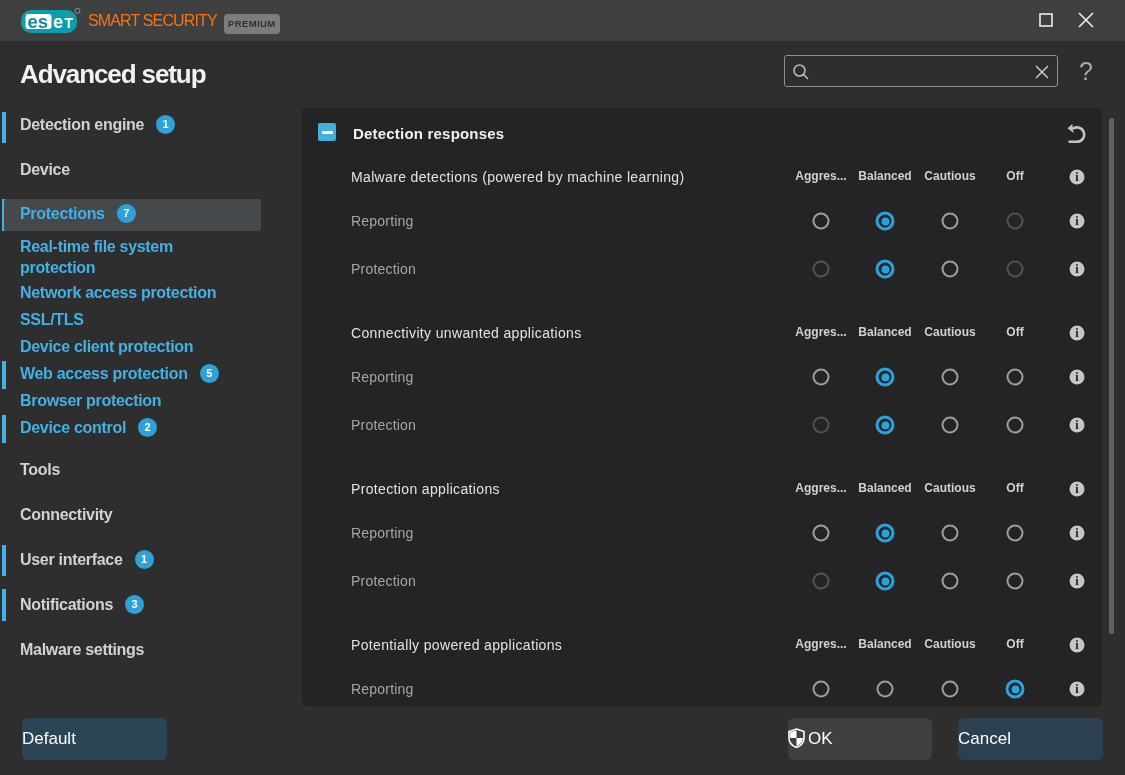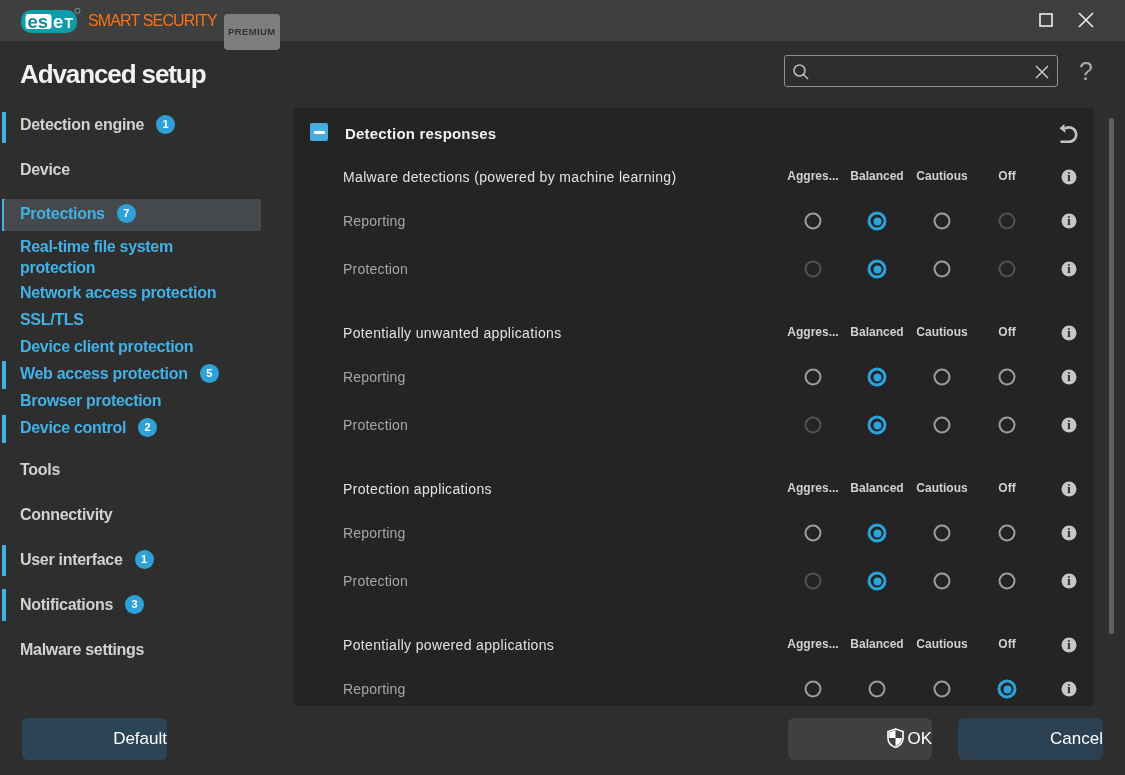--- a/index.html
+++ b/index.html
@@ -1,49 +1,49 @@
 <!DOCTYPE html>
 <html><head>
 <meta charset="utf-8">
 <style>
 html,body{margin:0;padding:0}
 body{width:1125px;height:775px;background:#2e2e2e;font-family:"Liberation Sans",sans-serif;overflow:hidden;position:relative}
 .abs{position:absolute}
 
 .titlebar{position:absolute;top:0;left:0;width:1125px;height:41px;background:#3e3f3f}
 .brand{position:absolute;left:88px;top:0;height:41px;line-height:41px;font-size:16px;color:#f97316;letter-spacing:-0.85px}
-.premium{position:absolute;left:224px;top:14px;height:12px;line-height:12px;background:#7d7d7d;color:#313131;font-size:9.5px;font-weight:bold;letter-spacing:0.4px;padding:12px 4px;border-radius:4px}
+.premium{position:absolute;left:224px;top:14px;height:12px;line-height:12px;background:#7d7d7d;color:#313131;font-size:9.5px;font-weight:bold;letter-spacing:0.4px;padding:4px 4px;border-radius:4px}
 
 h1{position:absolute;left:20px;top:59px;margin:0;font-size:26px;font-weight:bold;color:#f2f2f2;letter-spacing:-1.1px}
 
 .search{position:absolute;left:784px;top:55px;width:274px;height:32px;border:1px solid #8f8f8f;border-radius:3px;box-sizing:border-box}
 .help{position:absolute;left:1076px;top:55px;width:20px;height:32px;color:#aaaaaa;font-size:25px;line-height:32px;text-align:center}
 
 .nav{position:absolute;left:0;top:0;font-size:16px;font-weight:bold;letter-spacing:-0.3px}
 .item{position:absolute;left:20px;white-space:nowrap;color:#d2d2d2}
 .blue{color:#41b1e6}
 .bar{position:absolute;left:2px;width:4px;background:#41b1e6}
 .badge{display:inline-block;width:19px;height:19px;border-radius:50%;background:#2ea2d8;color:#fff;font-size:11px;font-weight:bold;text-align:center;line-height:19px;vertical-align:middle;margin-left:12px;position:relative;top:-1px;letter-spacing:0}
 .hl{position:absolute;left:4px;top:199px;width:257px;height:32px;background:#46494c;border-radius:2px}
 
-.panel{position:absolute;left:294px;top:108px;width:800px;height:598px;background:#242424;border-radius:4px}
+.panel{position:absolute;left:302px;top:108px;width:800px;height:598px;background:#242424;border-radius:4px}
 .minus{position:absolute;left:16px;top:15px;width:18px;height:18px;background:#45aede;border-radius:2px}
 .minus:after{content:"";position:absolute;left:3.5px;top:7.5px;width:11px;height:3px;background:#fff;border-radius:1px}
 .ptitle{position:absolute;left:51px;top:17px;font-size:15px;font-weight:bold;color:#f0f0f0;letter-spacing:0.2px}
 .ghead{position:absolute;left:49px;font-size:14px;font-weight:normal;color:#e2e2e2;letter-spacing:0.35px}
 .rlabel{position:absolute;left:49px;font-size:14px;color:#a6a6a6;letter-spacing:0.2px}
 .chead{position:absolute;font-size:12px;font-weight:bold;color:#d0d0d0;text-align:center;transform:translateX(-50%)}
 
 .radio{position:absolute;width:17px;height:17px;border:2.3px solid #9d9d9d;border-radius:50%;box-sizing:border-box;transform:translate(-50%,-50%)}
 .radio.dis{border-color:#525252}
 .radio.sel{width:19px;height:19px;border:3px solid #2ba2da}
 .radio.sel:after{content:"";position:absolute;left:2.5px;top:2.5px;width:8px;height:8px;border-radius:50%;background:#2ba2da}
 .info{position:absolute;width:15px;height:15px;border-radius:50%;background:#c6c6c6;transform:translate(-50%,-50%);color:#1e1e1e;font-family:"Liberation Serif",serif;font-weight:bold;font-size:12px;text-align:center;line-height:15px}
 
-.btn{position:absolute;height:42px;border-radius:6px;color:#fff;font-size:17px;text-align:right;line-height:42px}
+.btn{position:absolute;height:42px;border-radius:6px;color:#fff;font-size:17px;text-align:left;line-height:42px}
 
 .thumb{position:absolute;left:1109px;top:118px;width:5px;height:516px;background:#616161;border-radius:2.5px}
 </style>
 </head>
 <body>
 <div class="titlebar">
   <svg class="abs" style="left:21px;top:8px" width="62" height="27" viewBox="0 0 62 27">
     <rect x="0" y="2" width="56" height="23" rx="10" fill="#0e9dab"></rect>
     <rect x="4.5" y="6" width="26" height="15" rx="3" fill="#ffffff"></rect>
     <text x="6.5" y="20" font-family="Liberation Sans,sans-serif" font-weight="bold" font-size="18.5" fill="#0e8d9b">es</text>
@@ -117,21 +117,21 @@
     <div class="radio sel" style="left:583px;top:113px"></div>
     <div class="radio " style="left:648px;top:113px"></div>
     <div class="radio dis" style="left:713px;top:113px"></div>
     <div class="info" style="left:775px;top:113px">i</div>
     <div class="rlabel" style="top:153px">Protection</div>
     <div class="radio dis" style="left:519px;top:161px"></div>
     <div class="radio sel" style="left:583px;top:161px"></div>
     <div class="radio " style="left:648px;top:161px"></div>
     <div class="radio dis" style="left:713px;top:161px"></div>
     <div class="info" style="left:775px;top:161px">i</div>
-    <div class="ghead" style="top:217px">Potentially unwanted applications</div>
+    <div class="ghead" style="top:217px">Connectivity unwanted applications</div>
     <div class="chead" style="left:519px;top:217px">Aggres...</div>
     <div class="chead" style="left:583px;top:217px">Balanced</div>
     <div class="chead" style="left:648px;top:217px">Cautious</div>
     <div class="chead" style="left:713px;top:217px">Off</div>
     <div class="info" style="left:775px;top:225px">i</div>
     <div class="rlabel" style="top:261px">Reporting</div>
     <div class="radio " style="left:519px;top:269px"></div>
     <div class="radio sel" style="left:583px;top:269px"></div>
     <div class="radio " style="left:648px;top:269px"></div>
     <div class="radio " style="left:713px;top:269px"></div>

